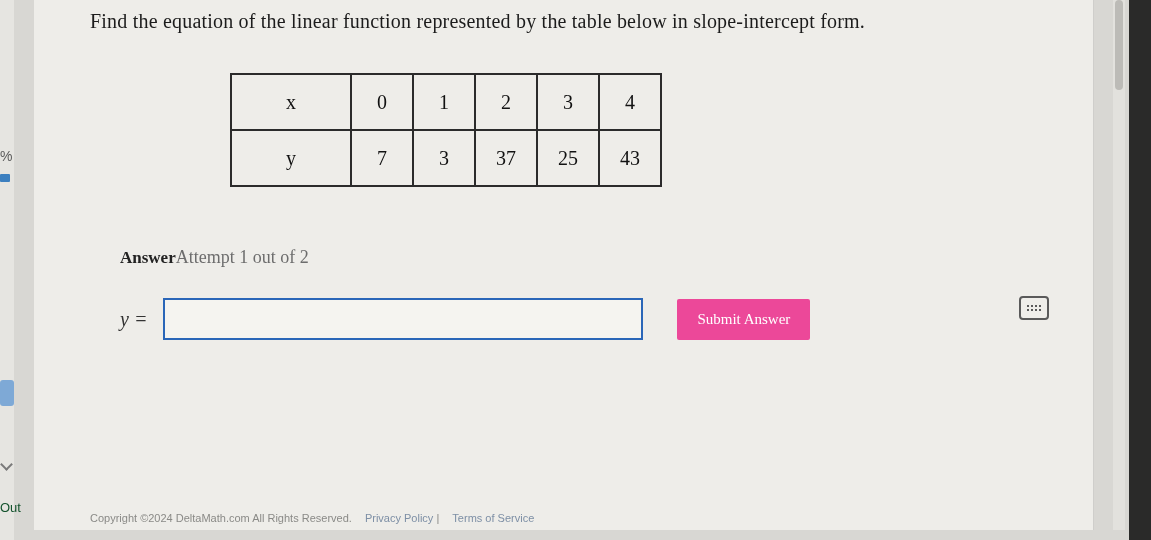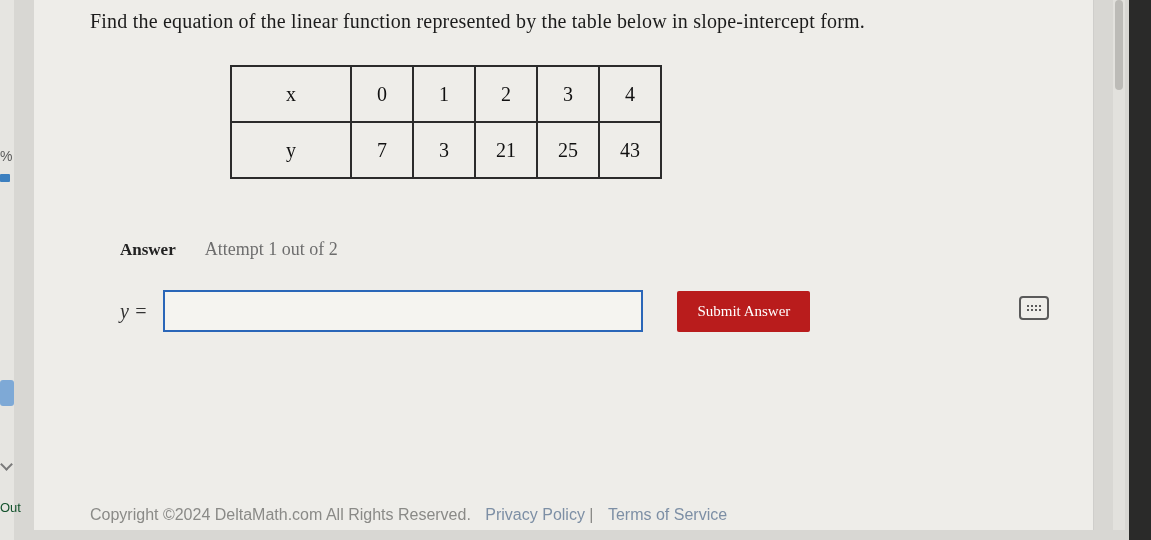--- a/index.html
+++ b/index.html
@@ -75,21 +75,21 @@
     width: 1060px;
     height: 530px;
     background: #eeede9;
     border-right: 1px solid #cfcecb;
     padding: 10px 36px 0 56px;
   }
   .question {
     font-size: 20px;
     color: #1c1c1c;
     letter-spacing: 0.2px;
-    margin-bottom: 32px;
+    margin-bottom: 40px;
   }
   .table-wrap {
     display: flex;
     justify-content: flex-start;
     margin-left: 140px;
     margin-bottom: 60px;
   }
   table.data {
     border-collapse: collapse;
   }
@@ -98,21 +98,21 @@
     text-align: center;
     font-size: 20px;
     color: #111;
     height: 56px;
   }
   table.data td.label { width: 120px; }
   table.data td.val { width: 62px; }
   .answer-row {
     display: flex;
     align-items: baseline;
-    gap: 29px;
+    gap: 0;
     margin-left: 30px;
     margin-bottom: 30px;
   }
   .answer-label {
     font-weight: bold;
     font-size: 17px;
     color: #222;
   }
   .attempt {
     font-size: 18px;
@@ -155,36 +155,36 @@
   .answer-input {
     width: 480px;
     height: 42px;
     border: 2px solid #2a66b8;
     background: #f5f4f0;
     font-size: 18px;
     padding: 4px 8px;
     outline: none;
   }
   .submit-btn {
-    background: #b91c1c;
+    background: #ec4899;
     color: #fff;
     font-family: Georgia, serif;
     font-size: 15px;
     border: none;
     padding: 12px 20px;
     cursor: pointer;
     border-radius: 2px;
     margin-left: 18px;
   }
   .footer {
     position: absolute;
     bottom: 6px;
     left: 56px;
     font-family: Arial, sans-serif;
-    font-size: 16px;
+    font-size: 11px;
     color: #8a8a87;
   }
   .footer a { color: #7d8fa5; text-decoration: none; margin-left: 10px; }
   .right-scroll {
     position: absolute;
     right: 26px;
     top: 0;
     width: 12px;
     height: 530px;
     background: #e2e1dd;
@@ -229,21 +229,21 @@
         <td class="val">0</td>
         <td class="val">1</td>
         <td class="val">2</td>
         <td class="val">3</td>
         <td class="val">4</td>
       </tr>
       <tr>
         <td class="label">y</td>
         <td class="val">7</td>
         <td class="val">3</td>
-        <td class="val">21</td>
+        <td class="val">37</td>
         <td class="val">25</td>
         <td class="val">43</td>
       </tr>
     </tbody>
       </table>
   </div>
 
   <div class="answer-row">
     <span class="answer-label">Answer</span>
     <span class="attempt">Attempt 1 out of 2</span>

